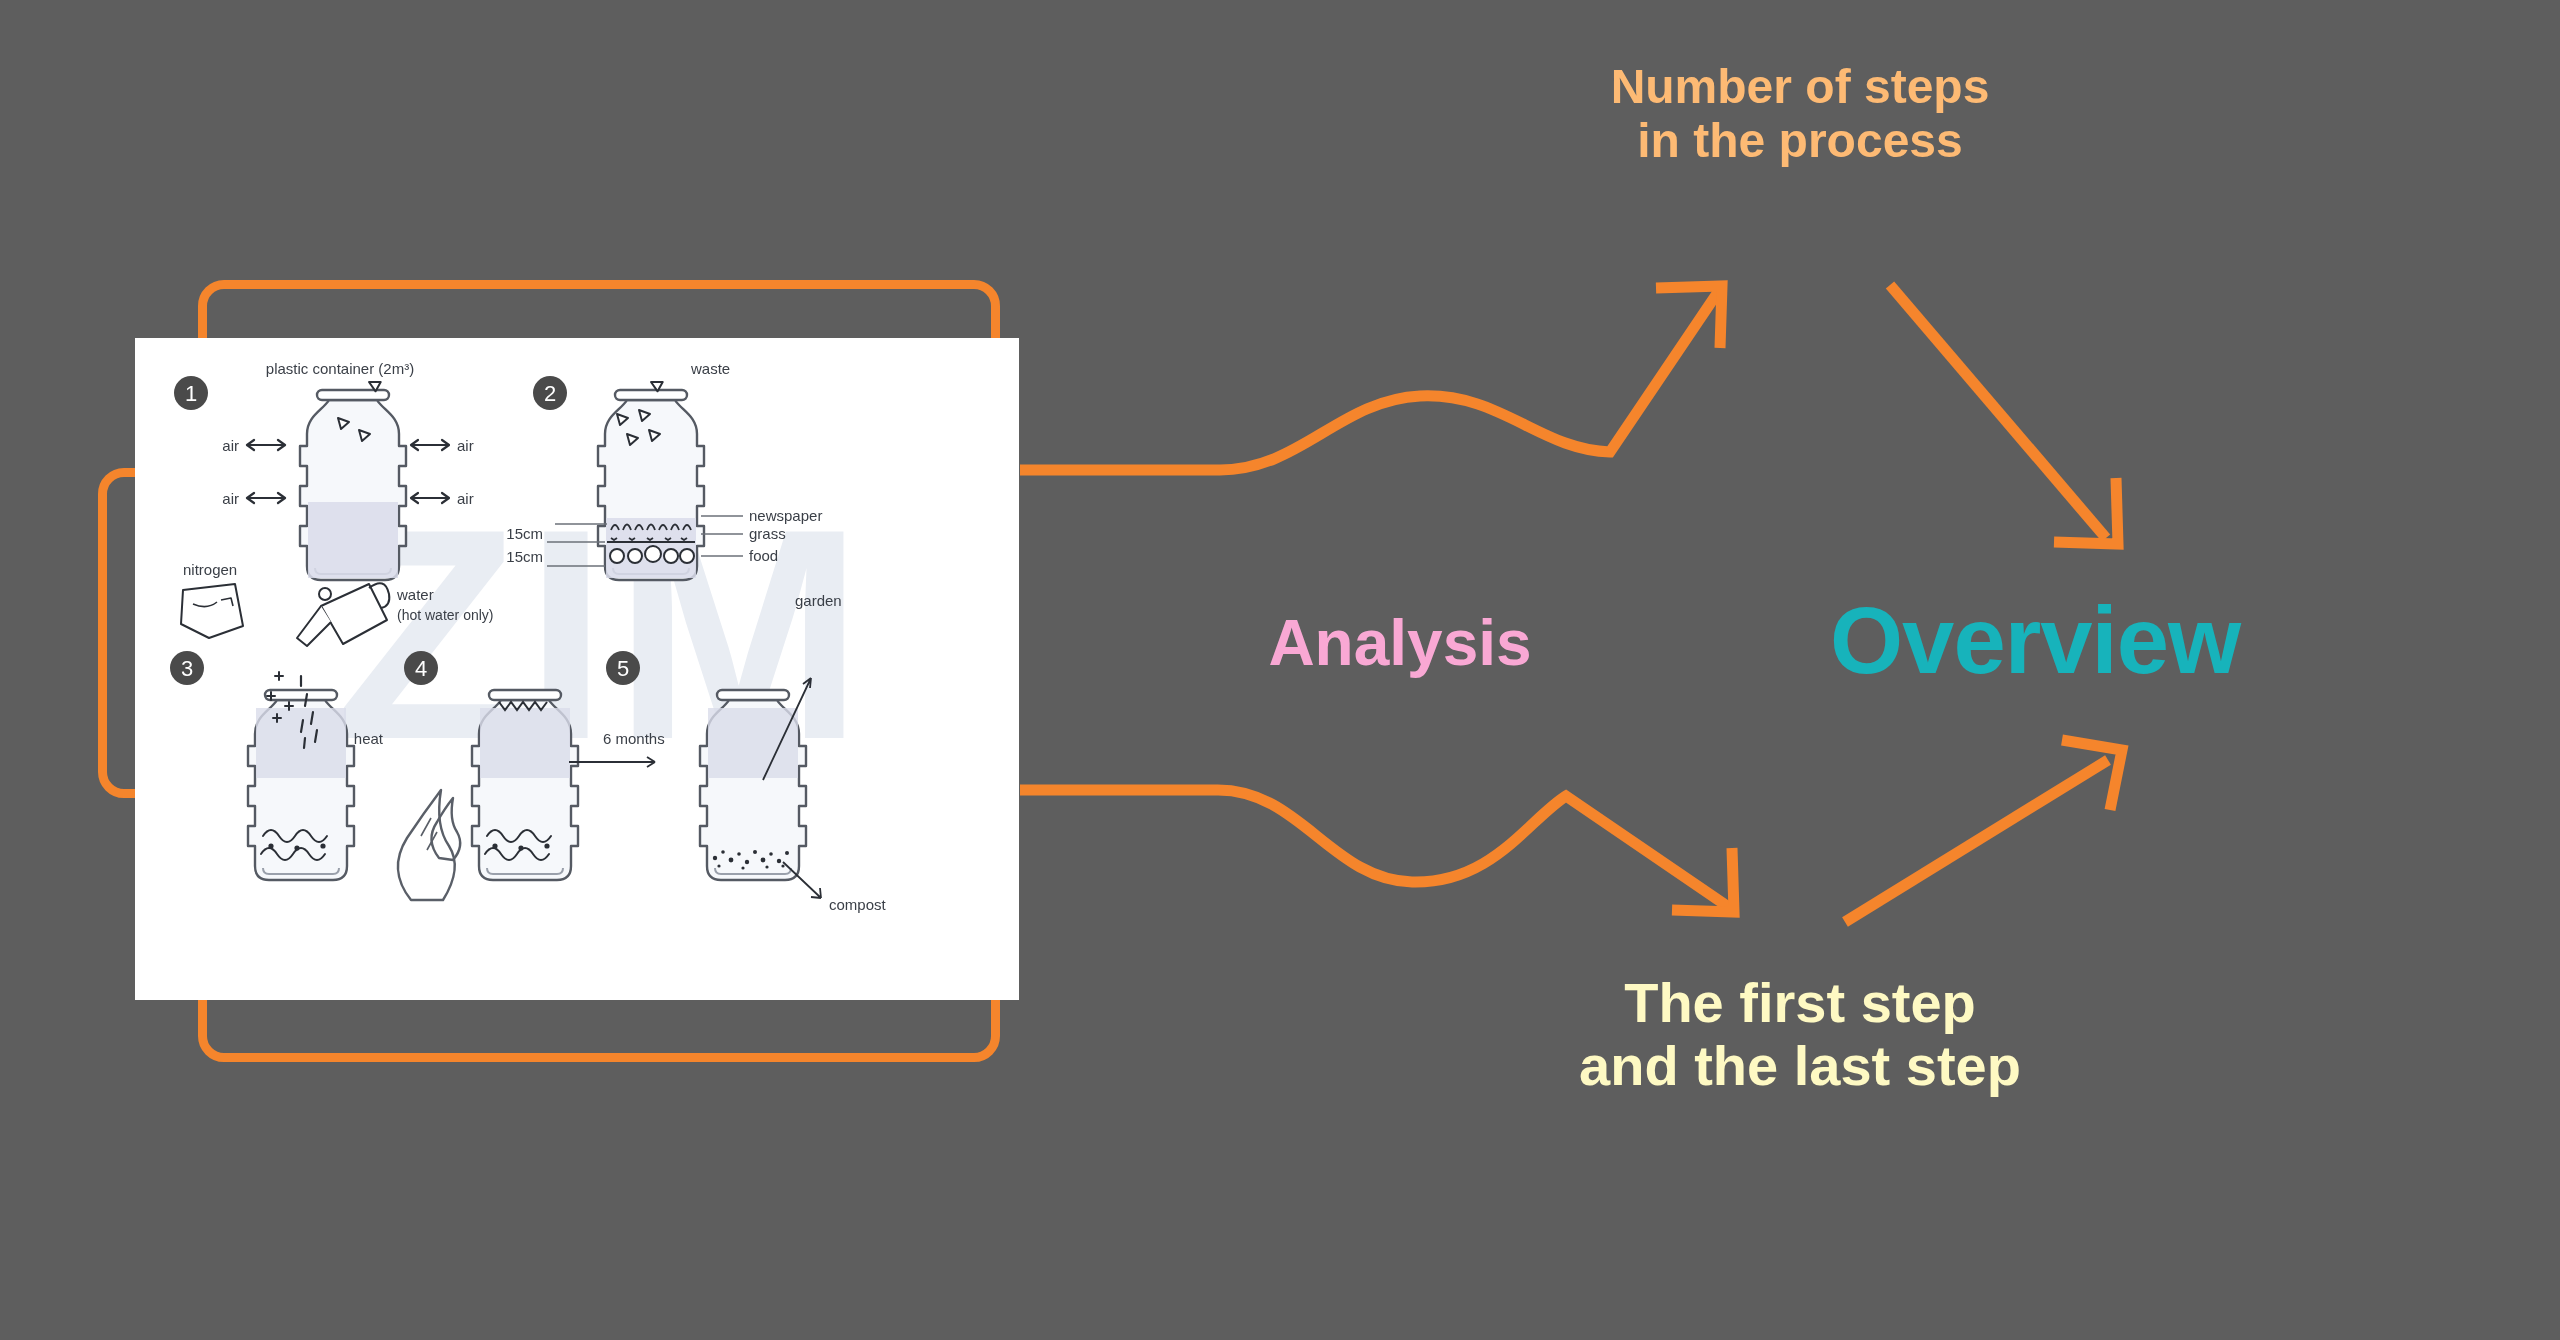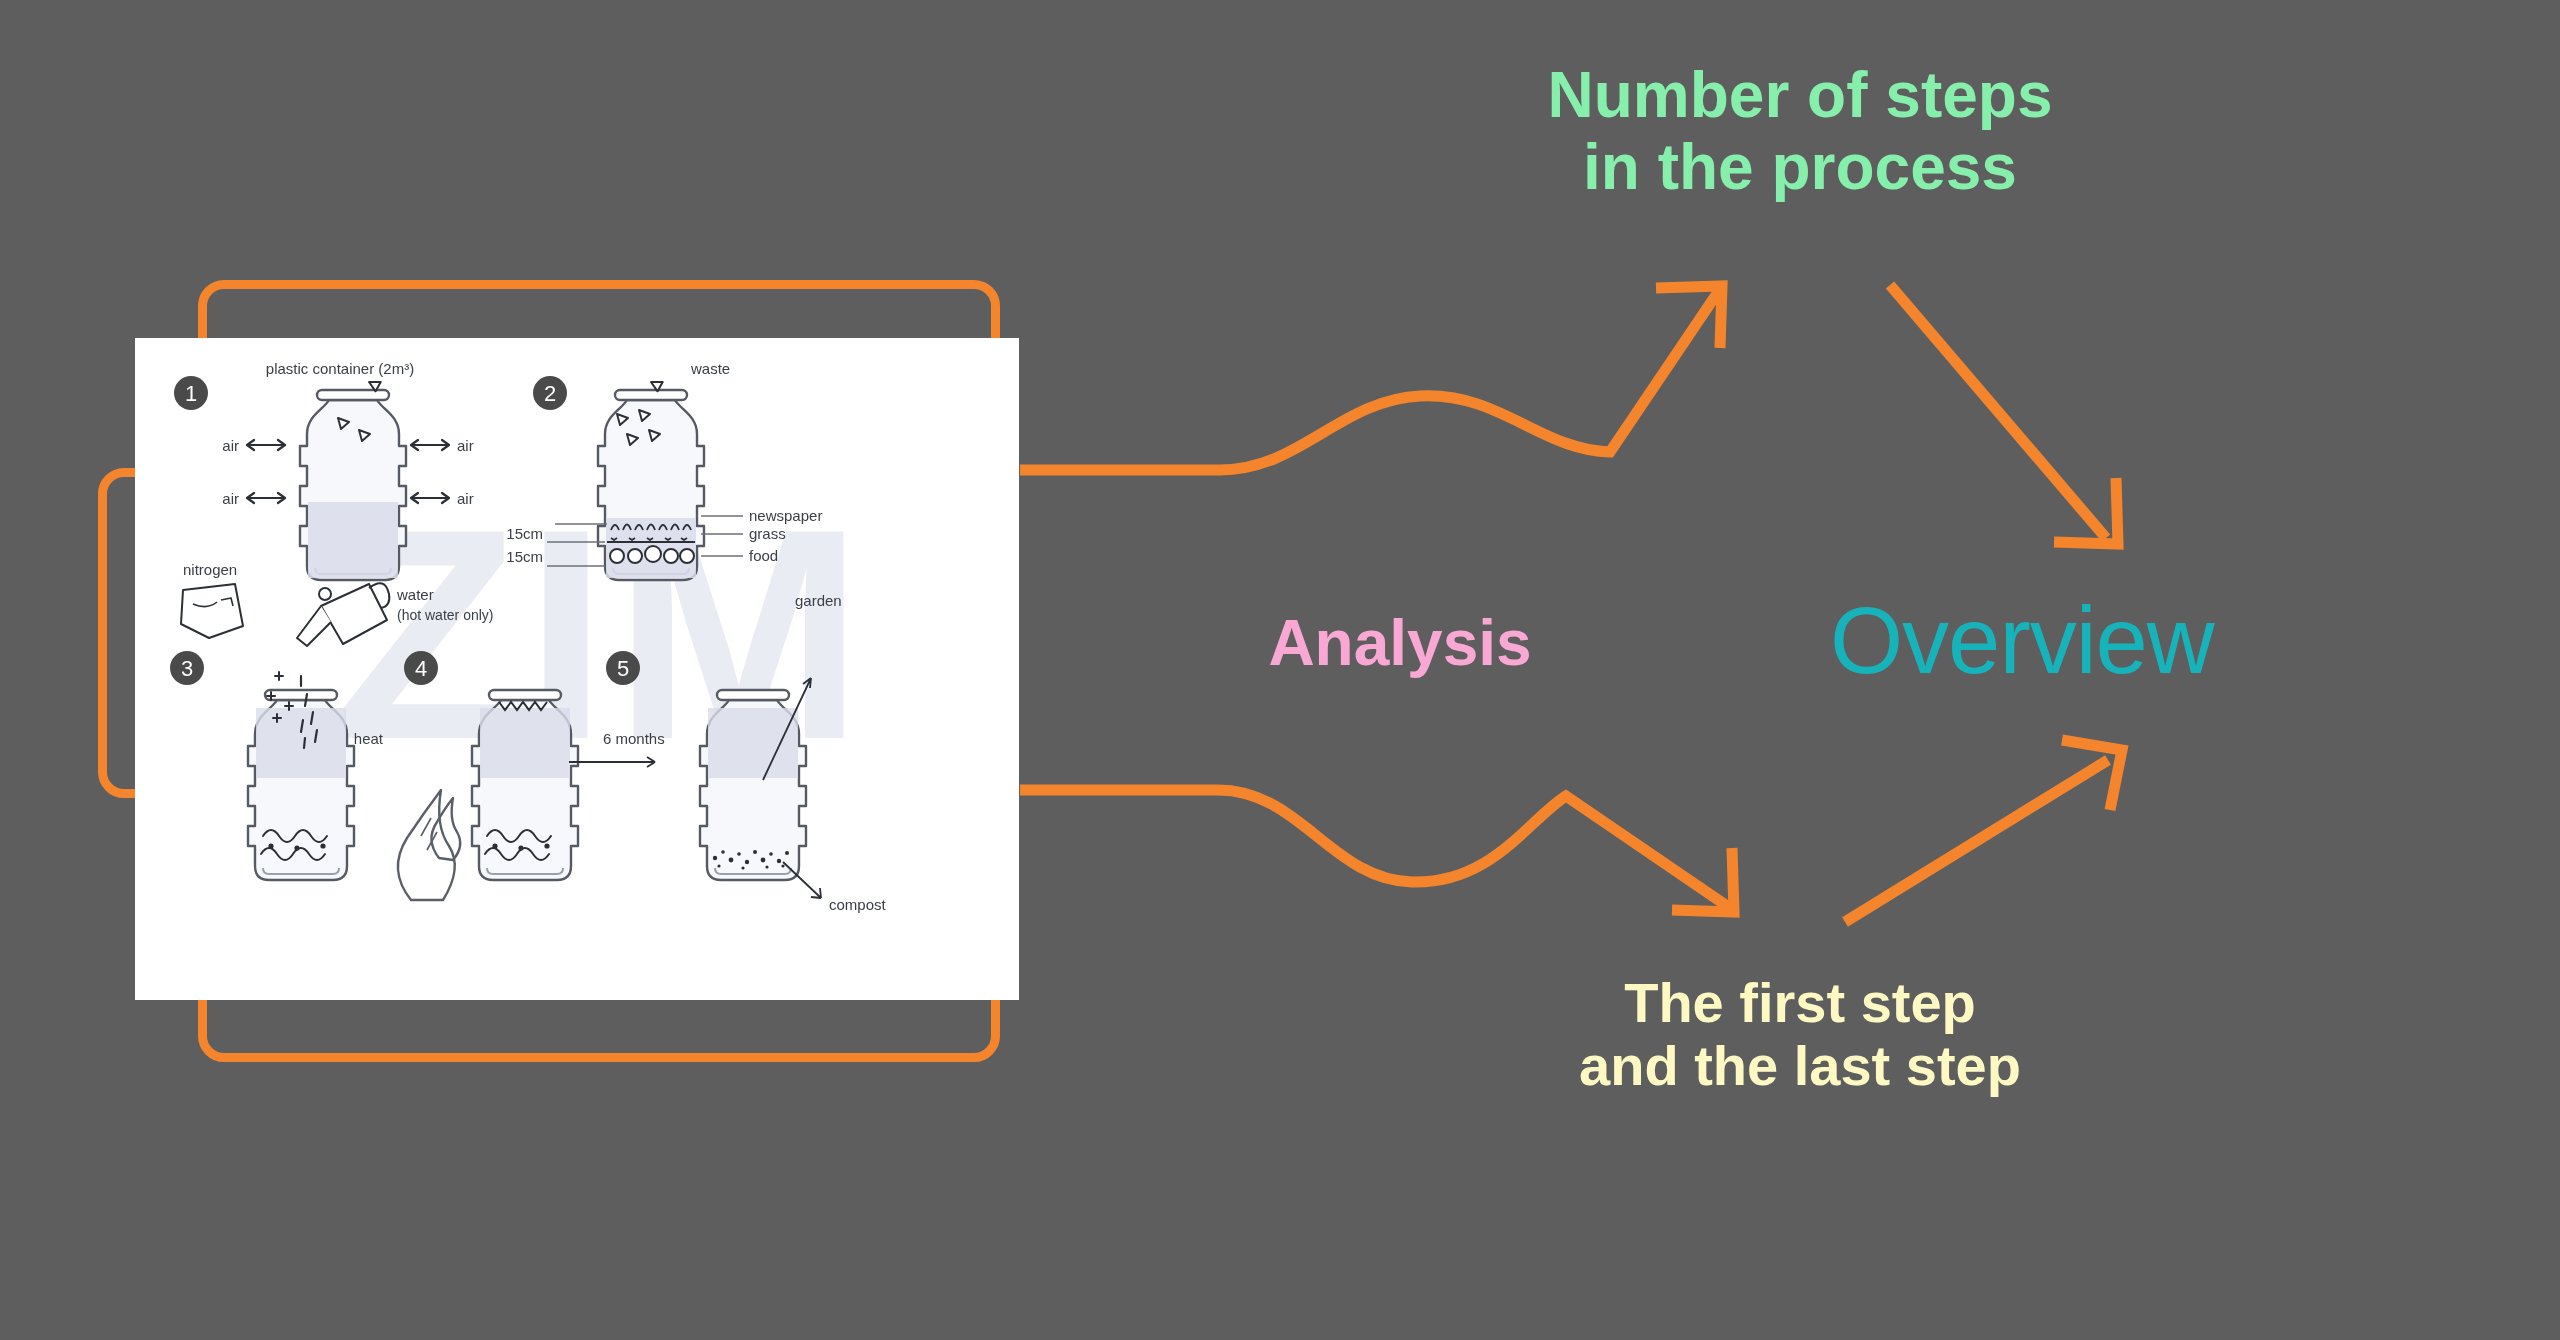--- a/index.html
+++ b/index.html
@@ -57,33 +57,33 @@
   
   .label {
     position: absolute;
     font-weight: bold;
     line-height: 1.12;
     text-align: center;
     white-space: pre-line;
   }
   #label-steps {
     left: 1430px; top: 60px; width: 740px;
-    color: #86efac; font-size: 64px;
+    color: #fdba74; font-size: 48px;
   }
   #label-firststep {
     left: 1430px; top: 972px; width: 740px;
     color: #fef9c3; font-size: 56px;
   }
   #label-analysis {
     left: 1120px; top: 608px; width: 560px;
     color: #f9a8d4; font-size: 64px;
   }
   #label-overview {
     left: 1830px; top: 588px; width: 720px;
-    color: #17b3bb; font-size: 94px; font-weight: normal;
+    color: #17b3bb; font-size: 94px; font-weight: bold;
     text-align: left;
     letter-spacing: -1px;
   }
 </style>
 </head>
 <body>
 
 <div id="stage">
 
   <div class="bracket" id="bracket-secondary"></div>

